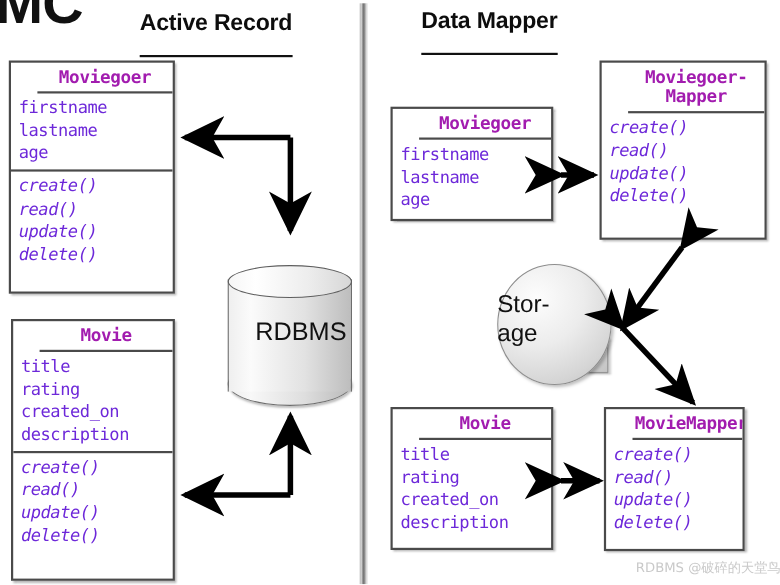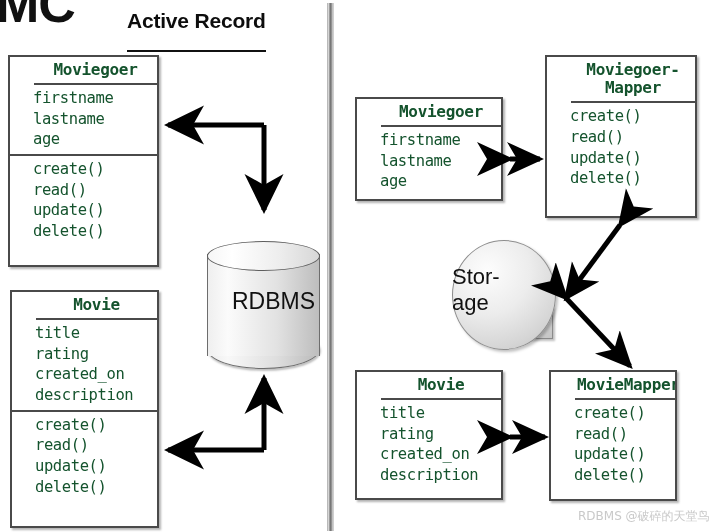--- a/index.html
+++ b/index.html
@@ -51,37 +51,37 @@
     border:2px solid #4a4a4a;
     box-shadow:2px 2px 2px rgba(0,0,0,0.30);
     box-sizing:border-box;
     overflow:hidden;
   }
   .uml .hdr{
     text-align:center;
     font-family:"DejaVu Sans Mono","Liberation Mono",monospace;
     font-weight:bold;
     font-size:16px;
-    color:#14532d;
+    color:#a21caf;
     padding:4px 2px 4px;
     border-bottom:2px solid #4a4a4a;
     line-height:1.14;
     letter-spacing:-0.3px;
     margin-left:24px;
   }
   .uml .sec{
-    padding:3px 0 4px 23px;
+    padding:3px 0 4px 7px;
     font-family:"DejaVu Sans Mono","Liberation Mono",monospace;
     font-size:15.5px;
-    color:#14532d;
+    color:#6d28d9;
     line-height:1.33;
     letter-spacing:-0.4px;
   }
   .uml .sec.attrs{border-bottom:2px solid #4a4a4a;}
-  .uml .sec.ops{}
+  .uml .sec.ops{font-style:italic;}
   .uml .sec div{white-space:nowrap;}
 
   
   #box-ar-moviegoer{left:8px;top:55px;width:151px;height:212px;}
   #box-ar-movie    {left:10px;top:290px;width:149px;height:238px;}
   #box-dm-moviegoer{left:355px;top:97px;width:148px;height:104px;}
   #box-dm-mgmapper {left:545px;top:55px;width:152px;height:163px;}
   #box-dm-movie    {left:355px;top:370px;width:148px;height:130px;}
   #box-dm-mvmapper {left:549px;top:370px;width:128px;height:131px;}
 
@@ -151,20 +151,21 @@
   }
 </style>
 </head>
 <body>
 
 <div id="stage">
 
   <div id="crop-glyph">MC</div>
 
   <div id="title-active" class="panel-title">Active Record</div>
+  <div id="title-mapper" class="panel-title">Data Mapper</div>
 
   <div id="divider"></div>
 
   <div id="box-ar-moviegoer" class="uml">
     <div class="hdr">Moviegoer</div>
     <div class="sec attrs">
       <div>firstname</div>
       <div>lastname</div>
       <div>age</div>
     </div>

